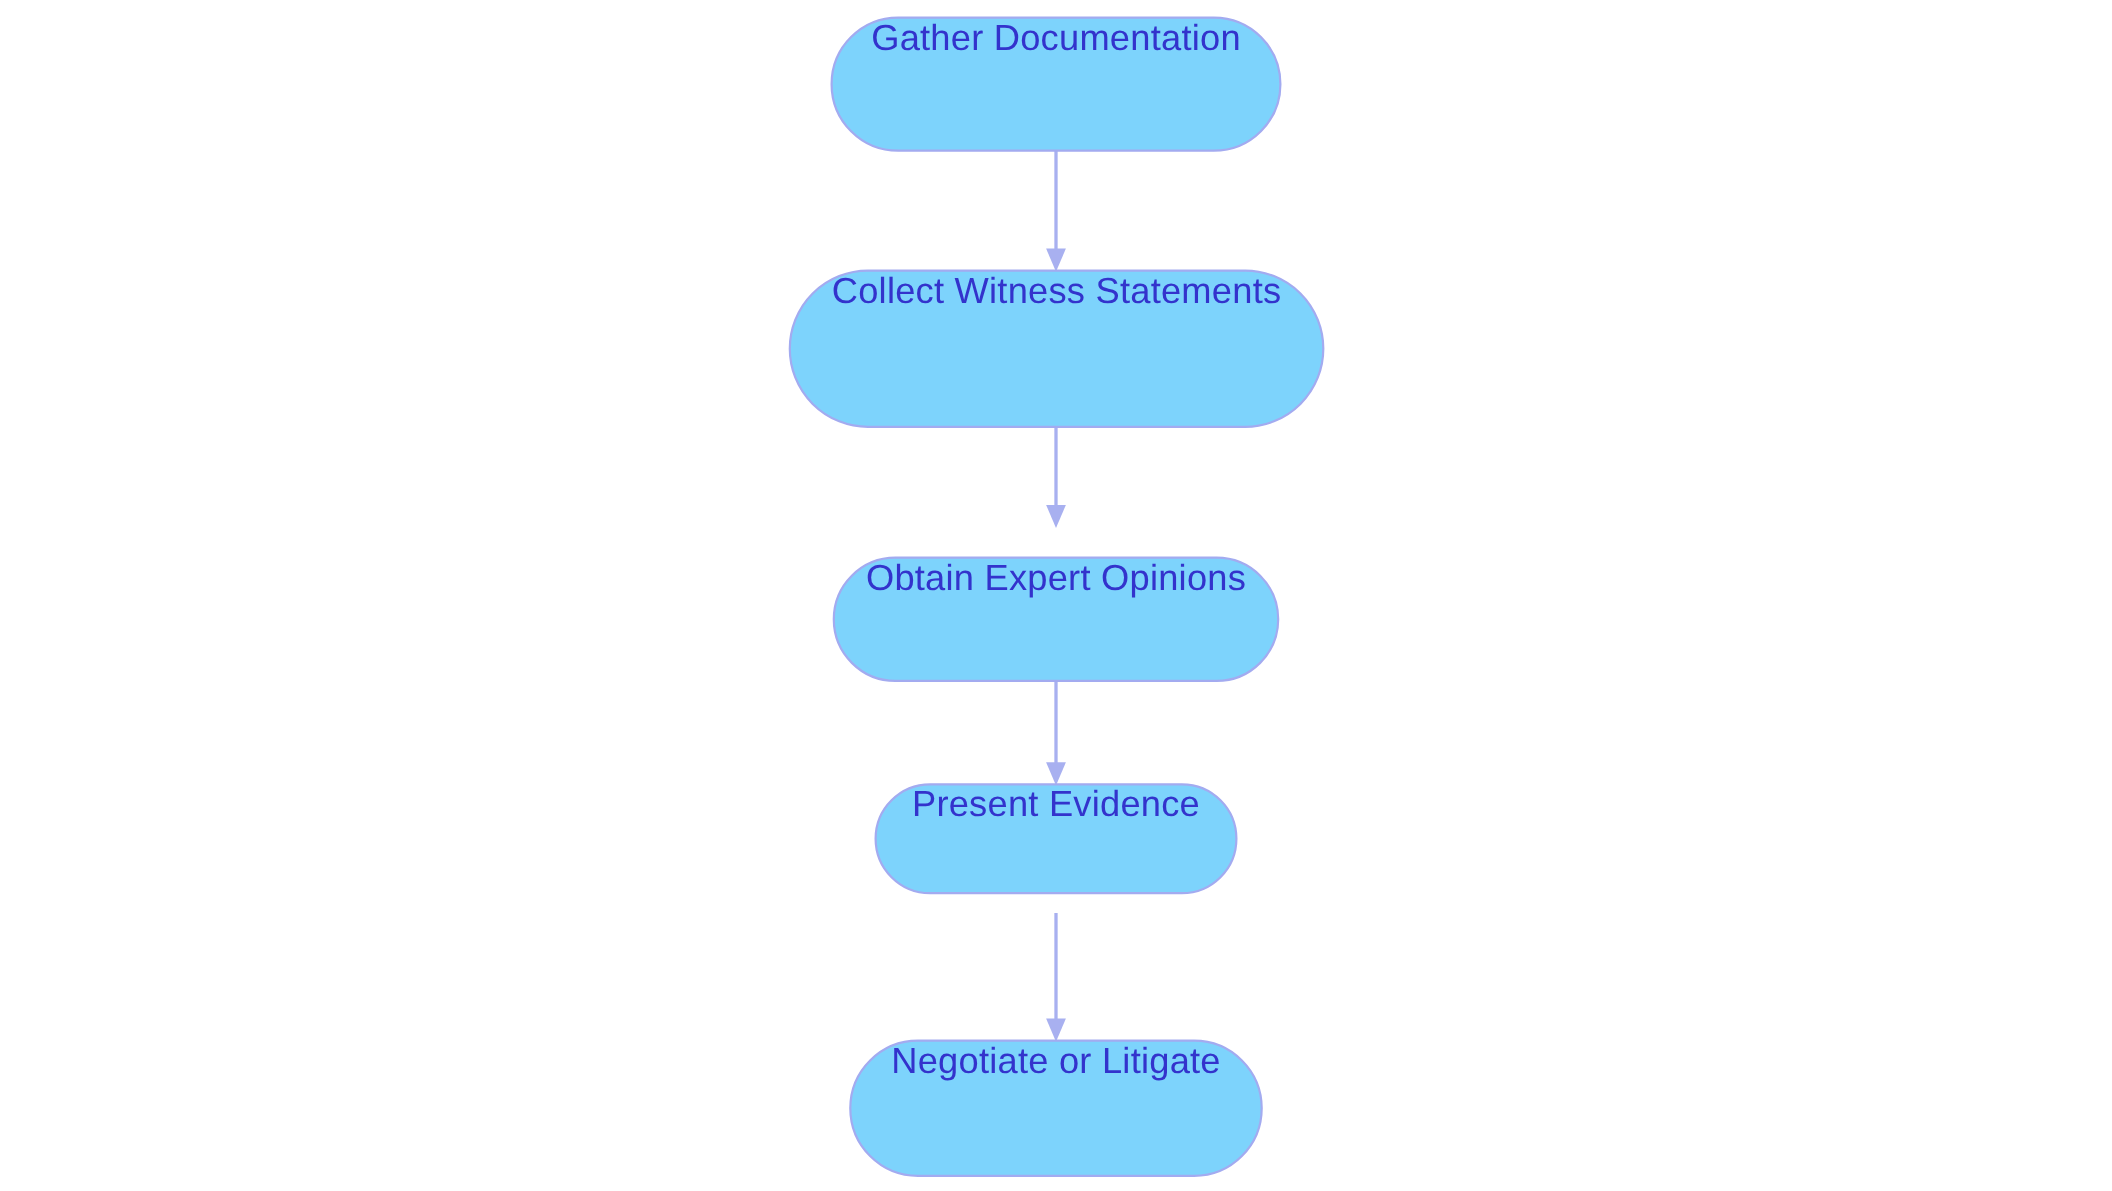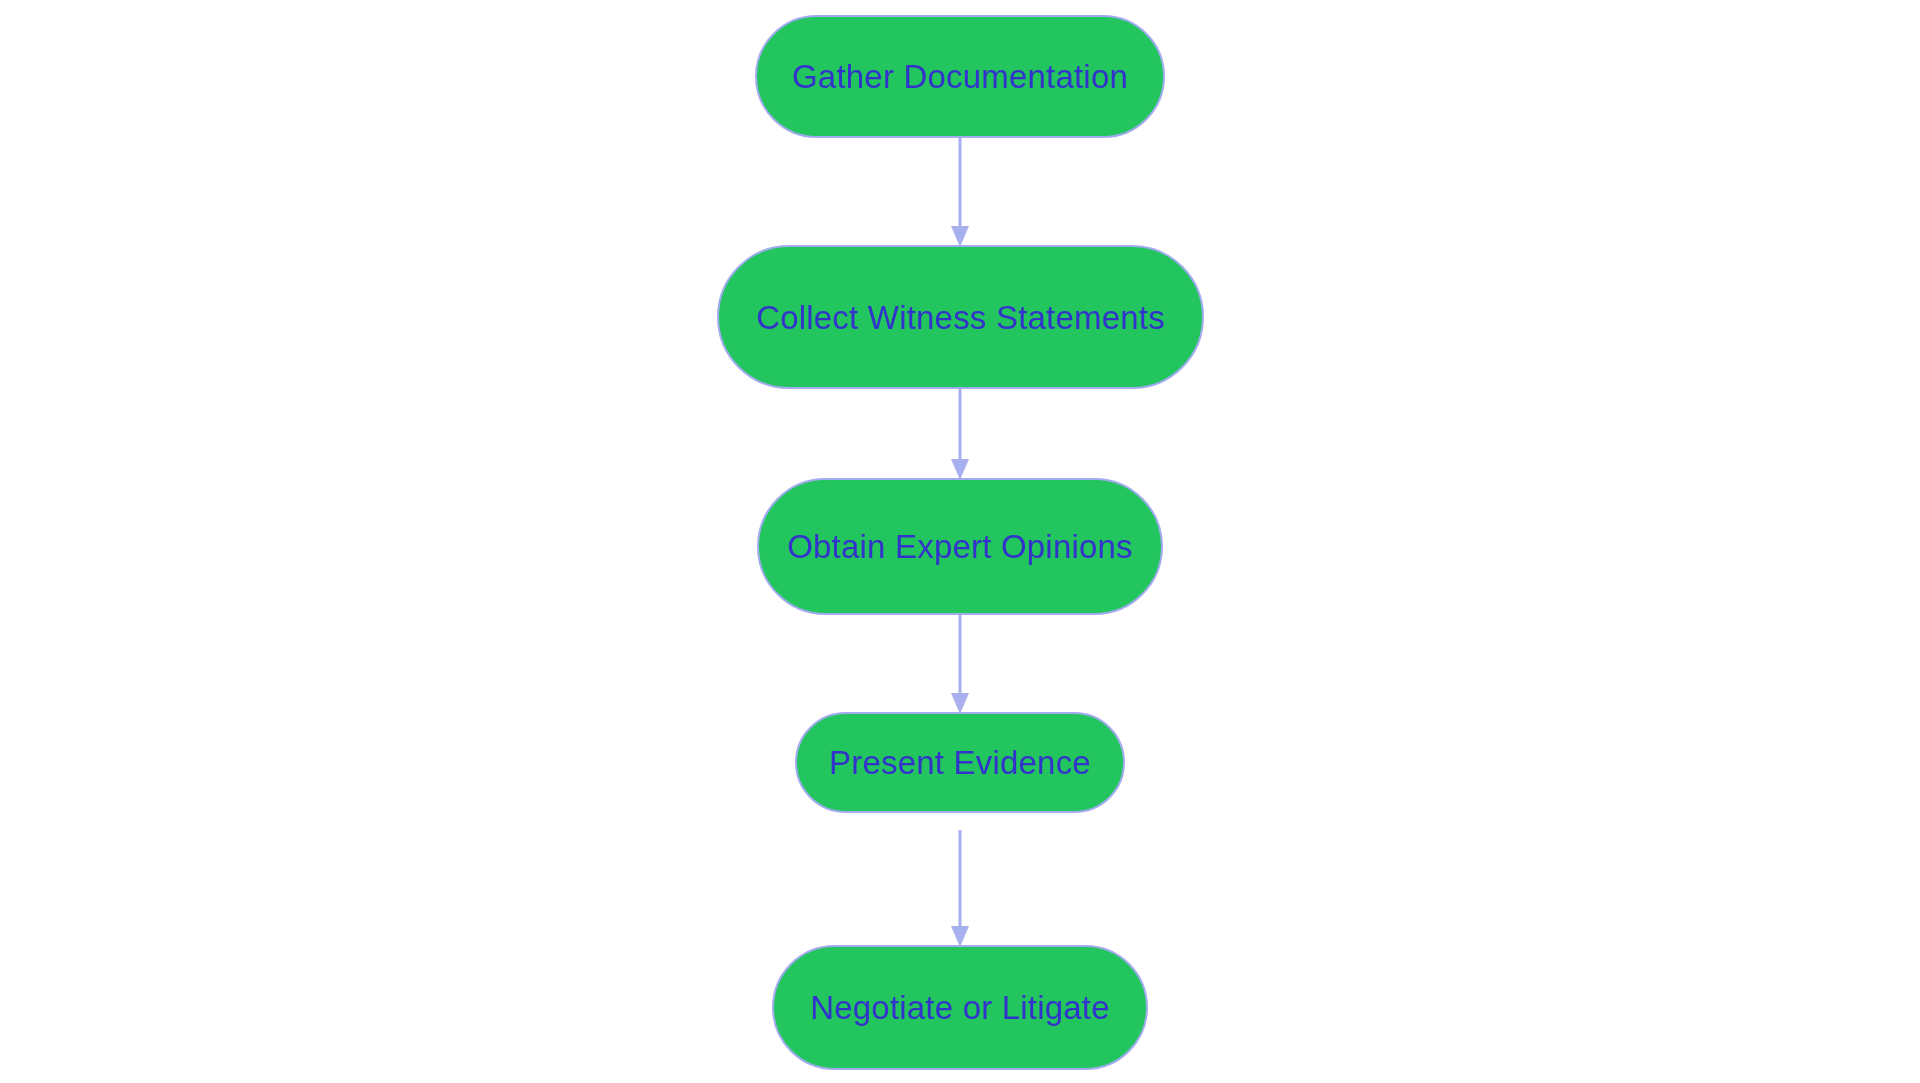--- a/index.html
+++ b/index.html
@@ -21,43 +21,42 @@
     width: 1920px;
     height: 1083px;
     background: #ffffff;
   }
 
   
   .flow-node {
     position: absolute;
     box-sizing: border-box;
     display: flex;
-    align-items: center;
     justify-content: center;
-    background: #22c55e;
+    background: #7dd3fc;
     border: 2px solid #a3abf0;
     border-radius: 9999px;
     z-index: 2;
   }
   .flow-node-label {
     color: #3333cc;
     font-family: "Liberation Sans", sans-serif;
     font-size: 33px;
     font-weight: 400;
     letter-spacing: 0.2px;
     line-height: 1;
     white-space: nowrap;
     text-align: center;
     user-select: none;
   }
 
   
   #node-1 { left: 755px; top: 15px;  width: 410px; height: 123px; }
   #node-2 { left: 717px; top: 245px; width: 487px; height: 144px; }
-  #node-3 { left: 757px; top: 478px; width: 406px; height: 137px; }
+  #node-3 { left: 757px; top: 506px; width: 406px; height: 114px; }
   #node-4 { left: 795px; top: 712px; width: 330px; height: 101px; }
   #node-5 { left: 772px; top: 945px; width: 376px; height: 125px; }
 
   
   .flow-connector {
     position: absolute;
     left: 944px;           
     width: 32px;
     z-index: 1;
   }

